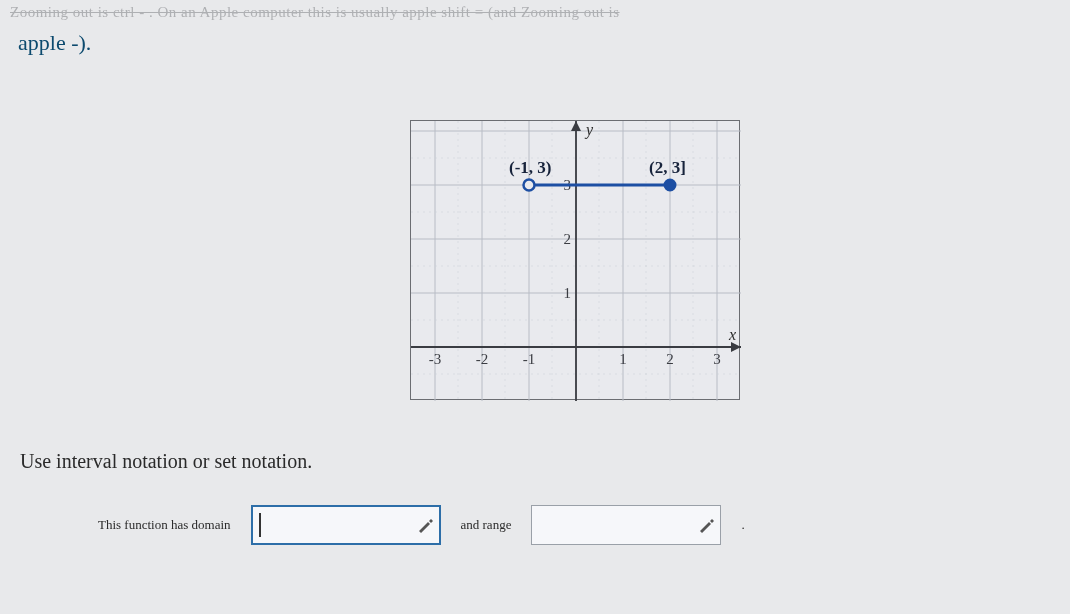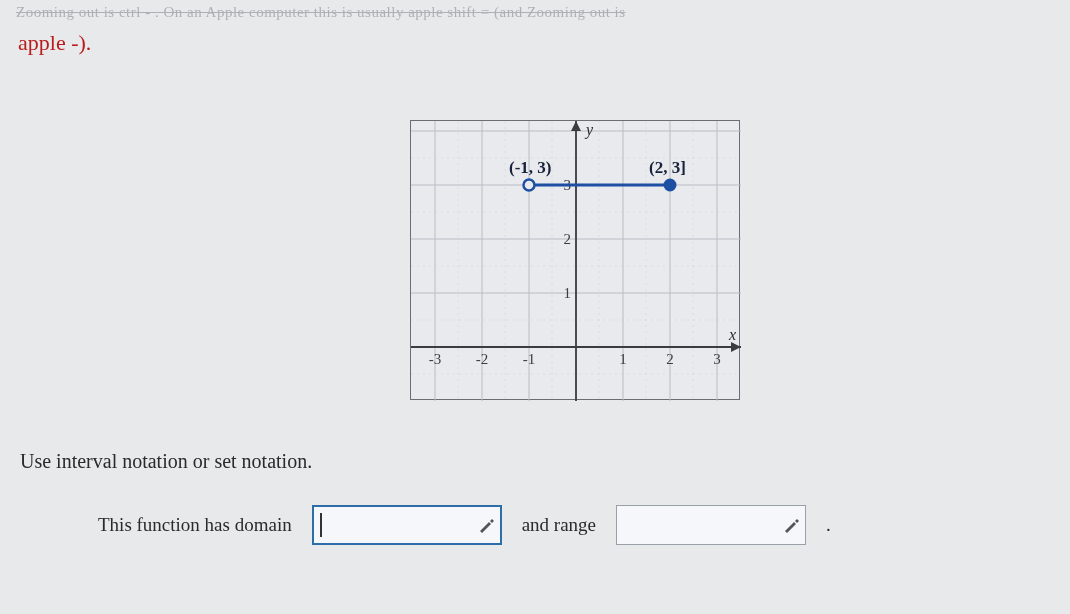--- a/index.html
+++ b/index.html
@@ -14,27 +14,27 @@
     }
     .top-line {
       position: absolute;
       top: 4px; left: 0; right: 0;
       color: #6a6c70;
       font-size: 15px;
       white-space: nowrap;
       letter-spacing: 0.5px;
       text-decoration: line-through;
       opacity: 0.45;
-      padding-left: 16px;
+      padding-left: 10px;
     }
     .fragment {
       position: absolute;
       top: 30px; left: 18px;
       font-size: 22px;
-      color: #b91c1c;
+      color: #0c4a6e;
     }
     .chart-wrap {
       position: absolute;
       top: 120px;
       left: 410px;
       width: 330px;
       height: 280px;
       border: 1.5px solid #6b6d72;
       background: #e9eaee;
     }
@@ -46,21 +46,21 @@
       font-size: 20px;
       color: #2a2a2a;
     }
     .answer-row {
       position: absolute;
       left: 98px;
       top: 505px;
       display: flex;
       align-items: center;
       gap: 20px;
-      font-size: 19px;
+      font-size: 13px;
     }
     .answer-box {
       width: 190px;
       height: 40px;
       background: #f6f7fa;
       border: 2px solid #2d6ea8;
       display: flex;
       align-items: center;
       justify-content: flex-end;
       padding-right: 6px;

